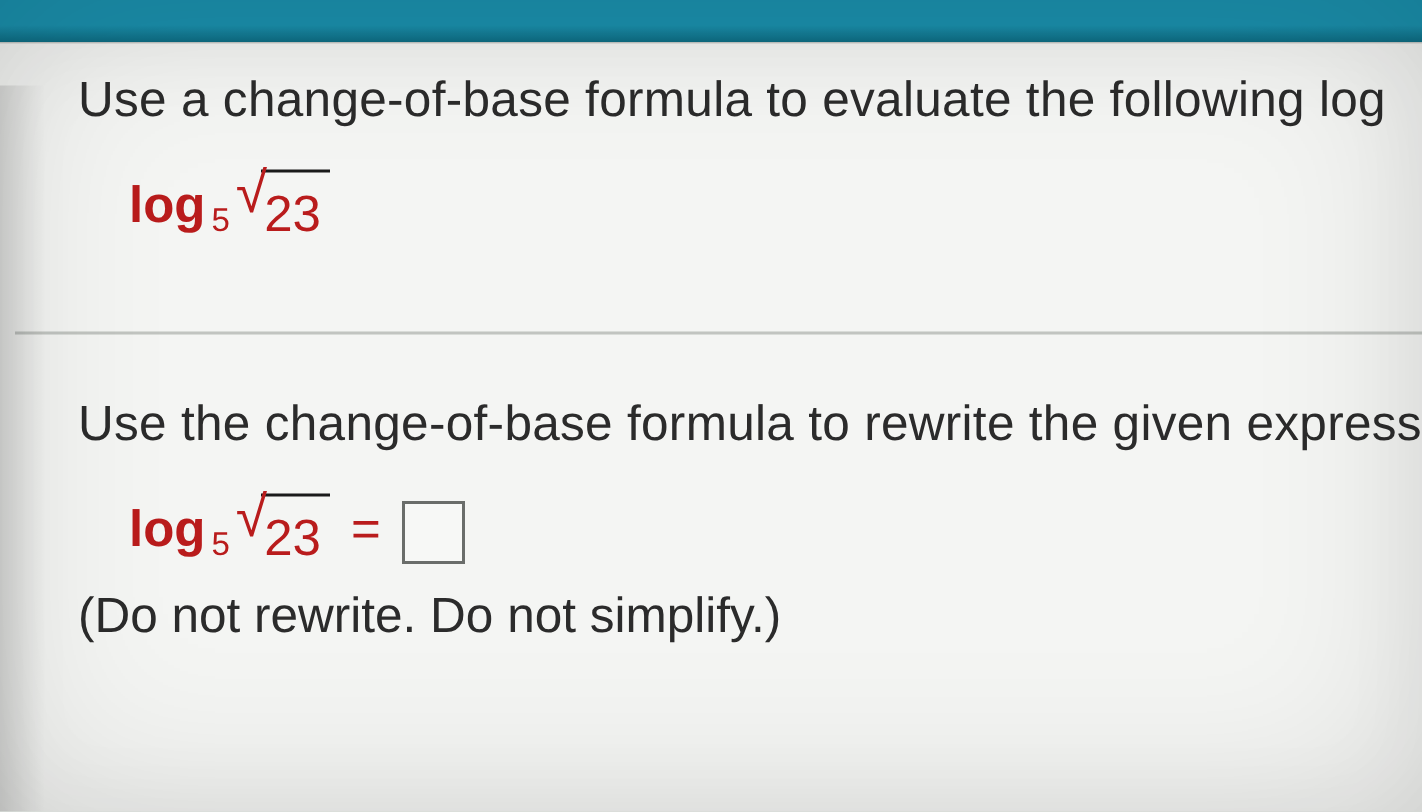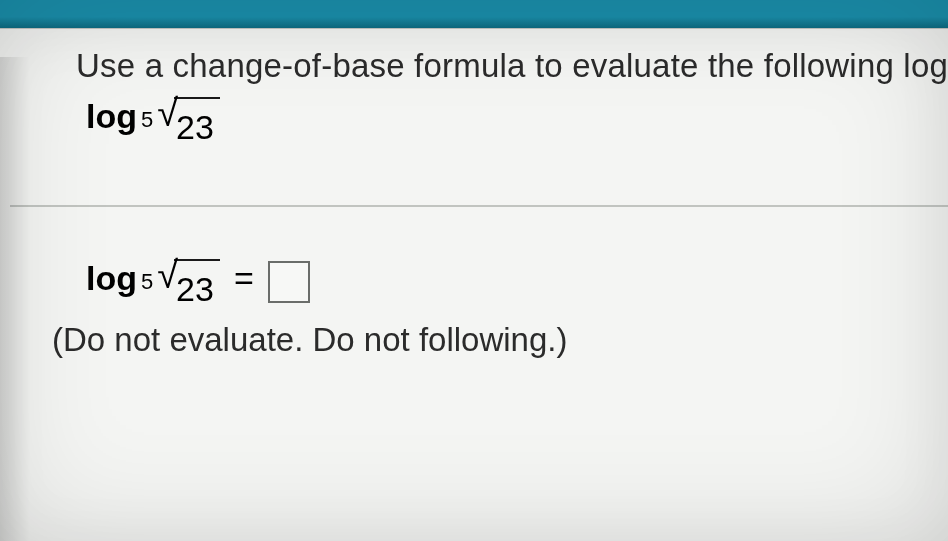--- a/index.html
+++ b/index.html
@@ -47,29 +47,28 @@
     border: none;
     border-top: 2px solid #9fa39f;
     margin: 0 0 0 10px;
     opacity: 0.6;
   }
   .prompt {
     font-size: 33px;
     color: #2b2b2b;
     white-space: nowrap;
     letter-spacing: 0.2px;
-    text-align: right;
   }
   .math-row {
-    margin-top: 12px;
+    margin-top: 28px;
     padding-left: 34px;
     font-size: 34px;
-    color: #000000;
+    color: #b91c1c;
     display: flex;
-    align-items: flex-start;
+    align-items: center;
   }
   .log {
     font-weight: bold;
     font-family: Arial, Helvetica, sans-serif;
   }
   .subscript {
     font-size: 22px;
     position: relative;
     top: 10px;
     margin: 0 4px 0 4px;
@@ -146,32 +145,33 @@
         <span class="sqrt">
           <span class="radical">√</span>
           <span class="radicand">23</span>
         </span>
       </div>
     </div>
 
     <hr class="hr">
 
     <div class="section-bottom">
+      <div class="prompt">Use the change-of-base formula to rewrite the given express</div>
 
       <div class="math-row">
         <span class="log">log</span>
         <span class="subscript">5</span>
         <span class="sqrt">
           <span class="radical">√</span>
           <span class="radicand">23</span>
         </span>
         <span class="eq">=</span>
         <span class="answer-box"></span>
       </div>
 
-      <div class="note">(Do not evaluate. Do not following.)</div>
+      <div class="note">(Do not rewrite. Do not simplify.)</div>
     </div>
 
     <div class="left-shadow"></div>
   </div>
 
   <div class="vignette"></div>
 </div>
 
 </body></html>

